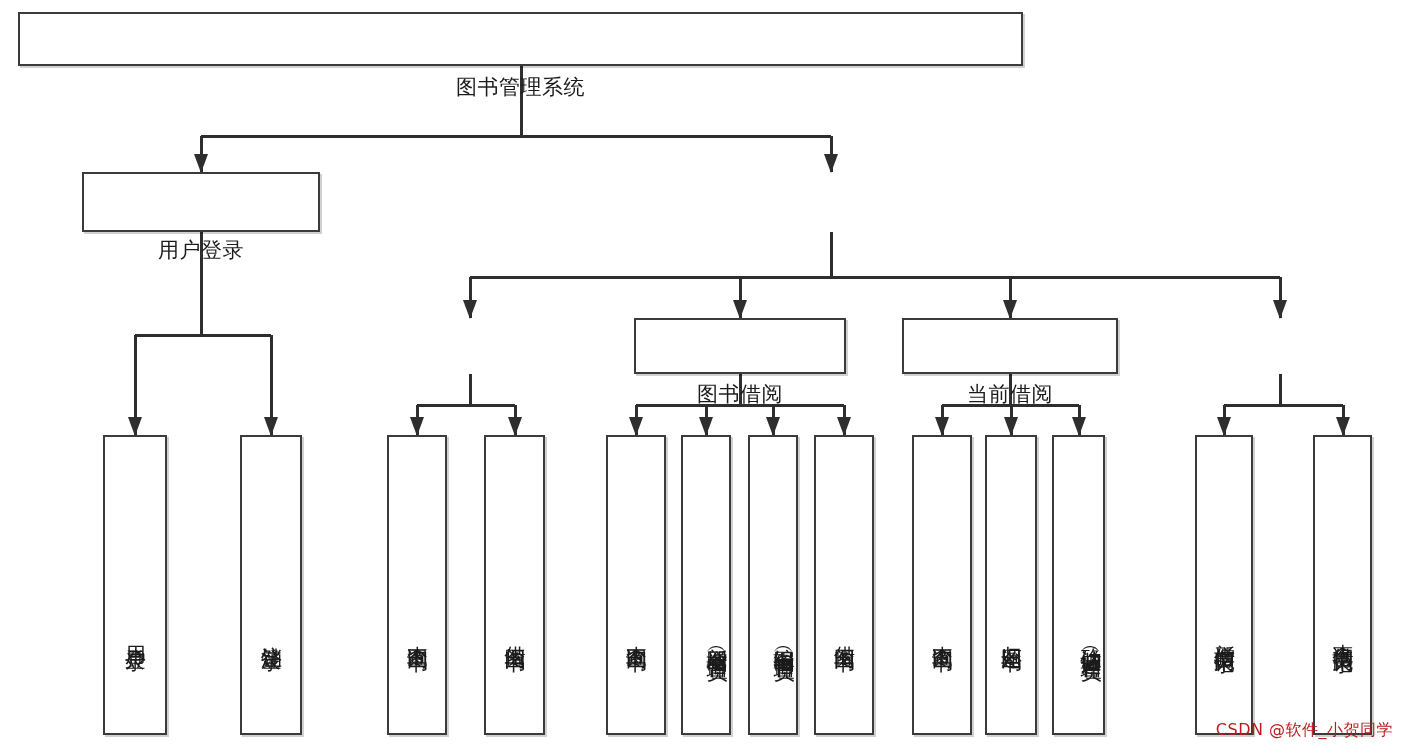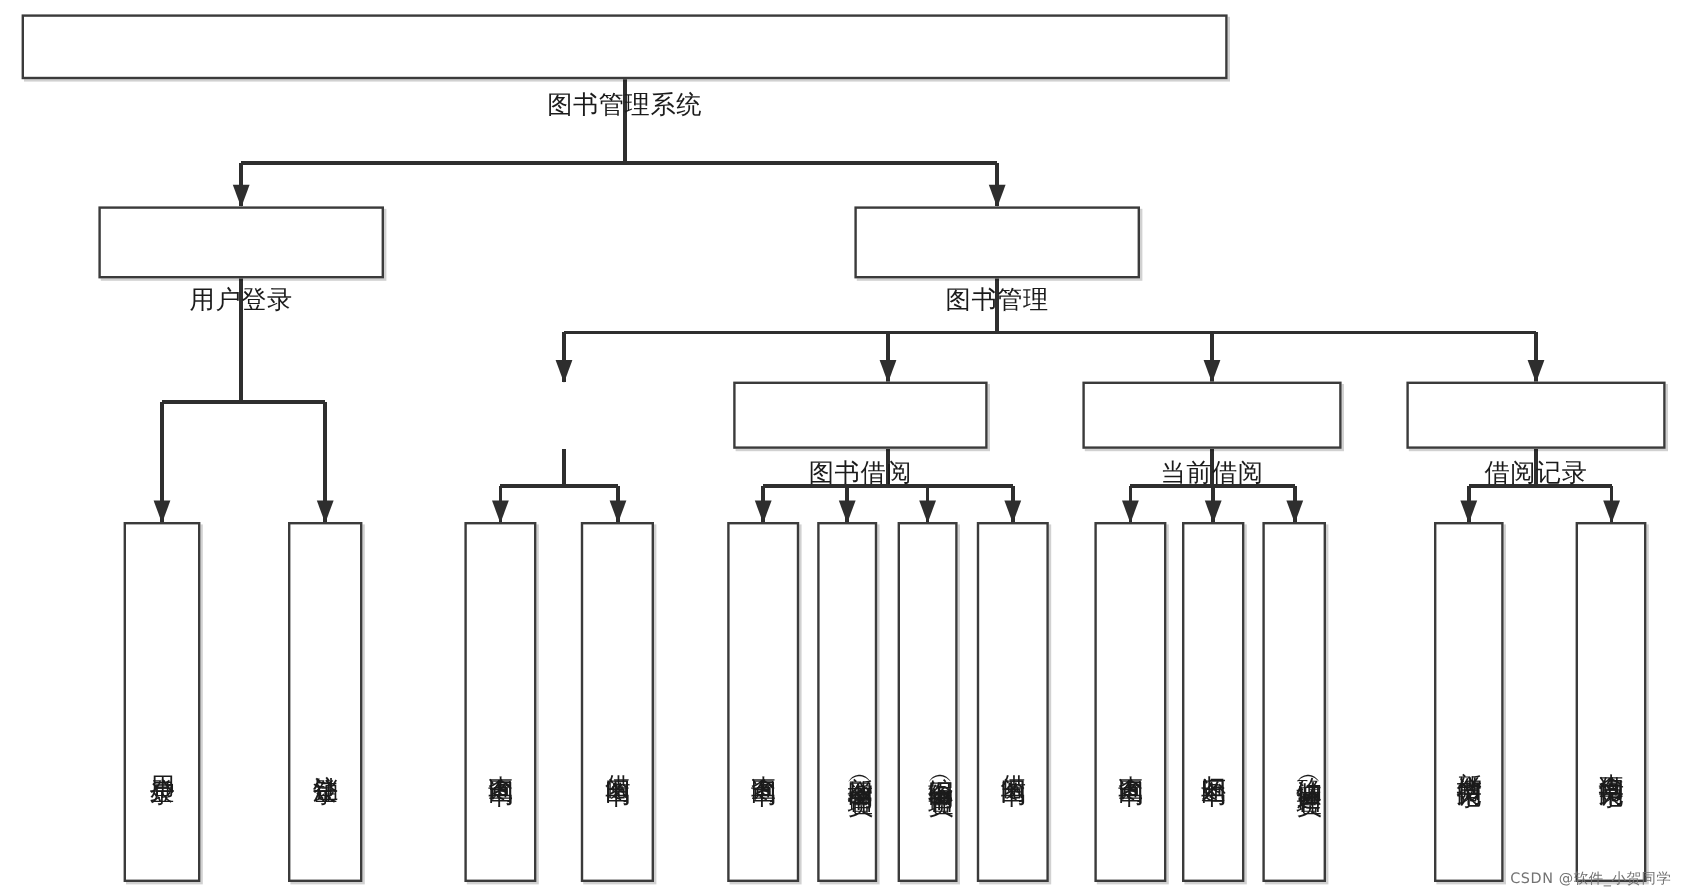--- a/index.html
+++ b/index.html
@@ -66,22 +66,22 @@
     left: 0;
     top: 0;
     width: 1405px;
     height: 747px;
     pointer-events: none;
   }
   #watermark {
     position: absolute;
     right: 12px;
     bottom: 6px;
-    font-size: 12px;
-    color: #737373;
+    font-size: 16px;
+    color: #b91c1c;
     letter-spacing: 0.5px;
     white-space: nowrap;
   }
 </style>
 </head>
 <body>
 
 <div id="diagram-root">
 
   <svg id="connector-layer" viewBox="0 0 1405 747" width="1405" height="747" xmlns="http://www.w3.org/2000/svg">
@@ -139,33 +139,27 @@
       <polygon points="1336,417 1350,417 1343,436" fill="#2e2e2e"></polygon>
     </svg>
 
   <div class="node-box horiz" style="left: 18px; top: 12px; width: 1005px; height: 54px;">
     <span class="node-label">图书管理系统</span>
   </div>
 
   <div class="node-box horiz" style="left: 82px; top: 172px; width: 238px; height: 60px;">
     <span class="node-label">用户登录</span>
   </div>
-  <div class="node-box horiz" style="left: 712px; top: 172px; width: 238px; height: 60px;">
-    <span class="node-label">图书管理</span>
-  </div>
-
-  <div class="node-box horiz" style="left: 611px; top: 318px; width: 212px; height: 56px;">
+
+  <div class="node-box horiz" style="left: 634px; top: 318px; width: 212px; height: 56px;">
     <span class="node-label">图书借阅</span>
   </div>
   <div class="node-box horiz" style="left: 902px; top: 318px; width: 216px; height: 56px; text-decoration: underline;">
     <span class="node-label">当前借阅</span>
   </div>
-  <div class="node-box horiz" style="left: 1172px; top: 318px; width: 216px; height: 56px;">
-    <span class="node-label">借阅记录</span>
-  </div>
 
   <div class="node-box vert vert-mid" style="left: 103px; top: 435px; width: 64px; height: 300px;">
     <span class="node-label">用户登录</span>
   </div>
   <div class="node-box vert vert-mid" style="left: 240px; top: 435px; width: 62px; height: 300px;">
     <span class="node-label">注销登录</span>
   </div>
 
   <div class="node-box vert vert-mid" style="left: 387px; top: 435px; width: 60px; height: 300px;">
     <span class="node-label">查询图书</span>

